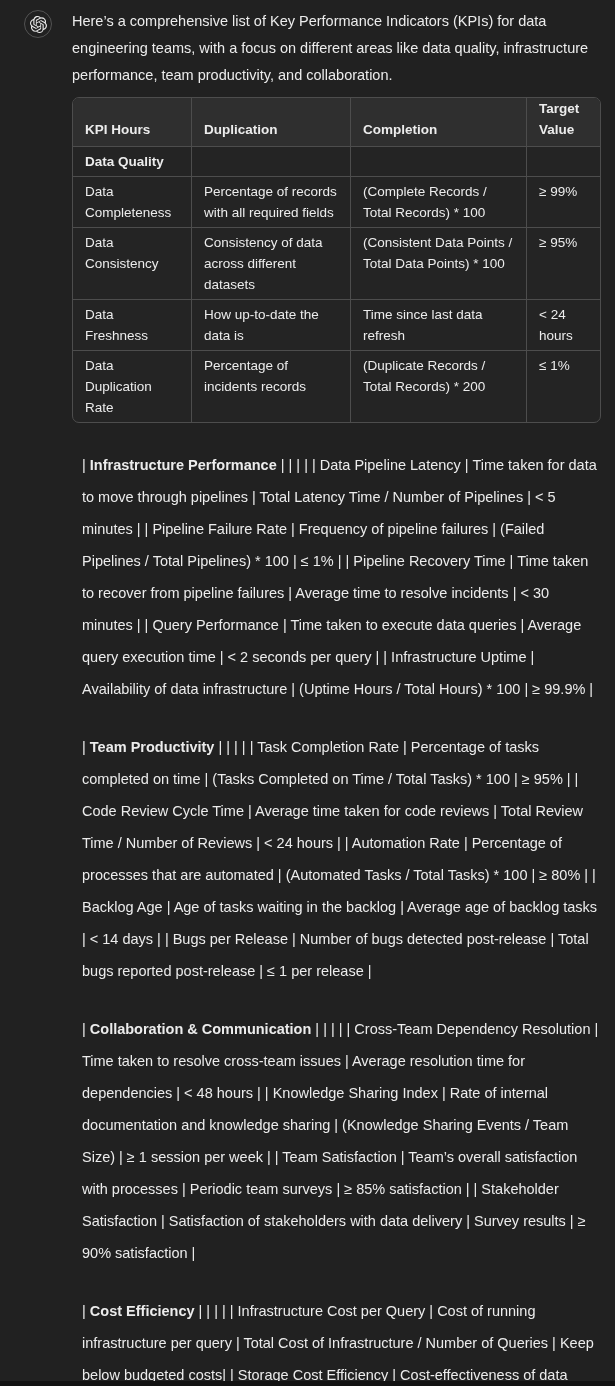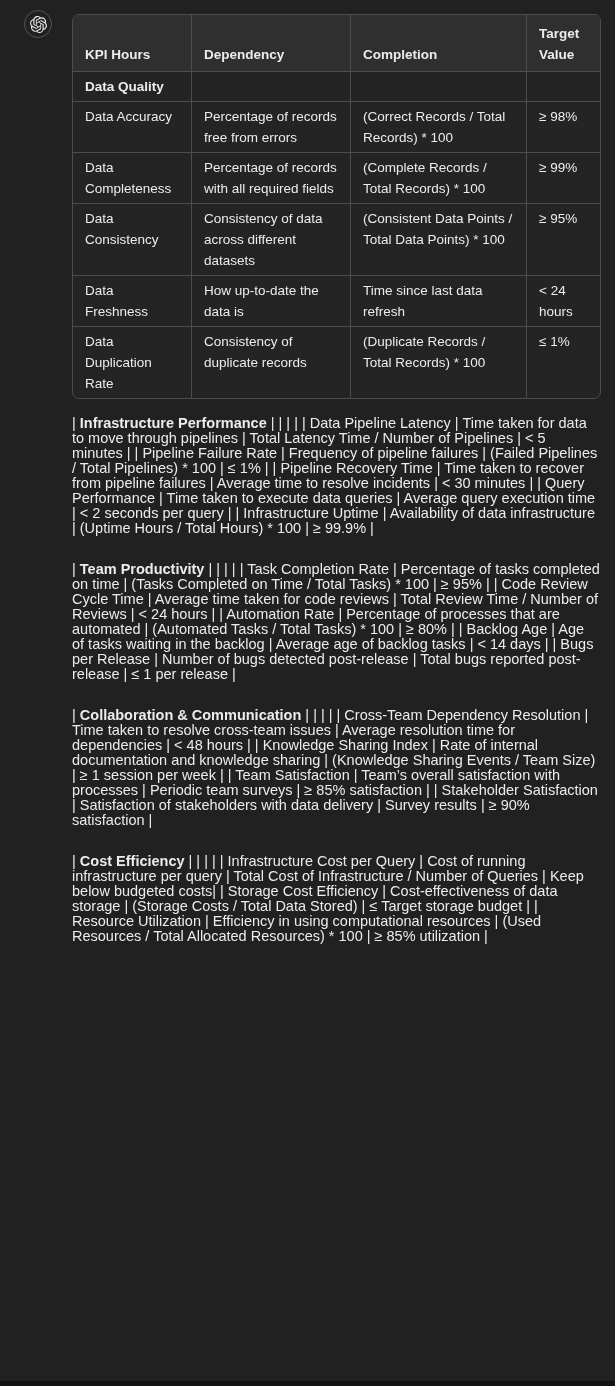--- a/index.html
+++ b/index.html
@@ -56,26 +56,26 @@
     border-bottom: 1px solid #4d4d4d;
     text-align: left;
     overflow-wrap: break-word;
   }
   th:last-child, td:last-child { border-right: none; }
   tr:last-child td { border-bottom: none; }
   thead th {
     background: #2f2f2f;
     vertical-align: bottom;
     font-weight: 700;
-    padding-top: 8px;
+    padding-top: 0;
     padding-bottom: 6px;
   }
   tbody td { vertical-align: top; }
   td.section { font-weight: 700; }
-  .para { line-height: 15px; margin-top: 26px; }
+  .para { line-height: 32px; margin-top: 26px; margin-left: 10px; }
   .para:first-of-type { margin-top: 0; }
   .para strong { font-weight: 700; }
   .bottom-strip {
     position: absolute;
     left: 0; bottom: 0;
     width: 100%; height: 5px;
     background: #121212;
   }
 </style>
 </head>
@@ -84,48 +84,43 @@
 <div class="message">
   <div class="avatar">
     <span style="display:flex;">
       <svg viewBox="0 0 24 24" xmlns="http://www.w3.org/2000/svg">
           <path d="M22.2819 9.8211a5.9847 5.9847 0 0 0-.5157-4.9108 6.0462 6.0462 0 0 0-6.5098-2.9A6.0651 6.0651 0 0 0 4.9807 4.1818a5.9847 5.9847 0 0 0-3.9977 2.9 6.0462 6.0462 0 0 0 .7427 7.0966 5.98 5.98 0 0 0 .511 4.9107 6.051 6.051 0 0 0 6.5146 2.9001A5.9847 5.9847 0 0 0 13.2599 24a6.0557 6.0557 0 0 0 5.7718-4.2058 5.9894 5.9894 0 0 0 3.9977-2.9001 6.0557 6.0557 0 0 0-.7475-7.073zm-9.022 12.6081a4.4755 4.4755 0 0 1-2.8764-1.0408l.1419-.0804 4.7783-2.7582a.7948.7948 0 0 0 .3927-.6813v-6.7369l2.02 1.1686a.071.071 0 0 1 .038.052v5.5826a4.504 4.504 0 0 1-4.4945 4.4944zm-9.6607-4.1254a4.4708 4.4708 0 0 1-.5346-3.0137l.142.0852 4.783 2.7582a.7712.7712 0 0 0 .7806 0l5.8428-3.3685v2.3324a.0804.0804 0 0 1-.0332.0615L9.74 19.9502a4.4992 4.4992 0 0 1-6.1408-1.6464zM2.3408 7.8956a4.485 4.485 0 0 1 2.3655-1.9728V11.6a.7664.7664 0 0 0 .3879.6765l5.8144 3.3543-2.0201 1.1685a.0757.0757 0 0 1-.071 0l-4.8303-2.7865A4.504 4.504 0 0 1 2.3408 7.8956zm16.5963 3.8558L13.1038 8.364 15.1192 7.2a.0757.0757 0 0 1 .071 0l4.8303 2.7913a4.4944 4.4944 0 0 1-.6765 8.1042v-5.6772a.79.79 0 0 0-.407-.667zm2.0107-3.0231l-.142-.0852-4.7735-2.7818a.7759.7759 0 0 0-.7854 0L9.409 9.2297V6.8974a.0662.0662 0 0 1 .0284-.0615l4.8303-2.7866a4.4992 4.4992 0 0 1 6.6802 4.66zM8.3065 12.863l-2.02-1.1638a.0804.0804 0 0 1-.038-.0567V6.0742a4.4992 4.4992 0 0 1 7.3757-3.4537l-.142.0805L8.704 5.459a.7948.7948 0 0 0-.3927.6813zm1.0976-2.3654l2.602-1.4998 2.6069 1.4998v2.9994l-2.5974 1.4997-2.6067-1.4997z"></path>
         </svg>
     </span>
   </div>
 
   <div class="content">
+    <p class="intro">Here’s a comprehensive list of Key Performance Indicators (KPIs) for data engineering teams, with a focus on different areas like data quality, infrastructure performance, team productivity, and collaboration.</p>
 
     <table>
       <colgroup>
           <col class="c1">
           <col class="c2">
           <col class="c3">
           <col class="c4">
         </colgroup>
       <thead>
         <tr>
           <th>KPI Hours</th>
-          <th>Dependency</th>
+          <th>Duplication</th>
           <th>Completion</th>
           <th>Target Value</th>
         </tr>
       </thead>
       <tbody>
         <tr>
           <td class="section">Data Quality</td>
           <td></td>
           <td></td>
           <td></td>
-        </tr>
-        <tr>
-          <td>Data Accuracy</td>
-          <td>Percentage of records free from errors</td>
-          <td>(Correct Records / Total Records) * 100</td>
-          <td>≥ 98%</td>
         </tr>
         <tr>
           <td>Data Completeness</td>
           <td>Percentage of records with all required fields</td>
           <td>(Complete Records / Total Records) * 100</td>
           <td>≥ 99%</td>
         </tr>
         <tr>
           <td>Data Consistency</td>
           <td>Consistency of data across different datasets</td>
@@ -133,22 +128,22 @@
           <td>≥ 95%</td>
         </tr>
         <tr>
           <td>Data Freshness</td>
           <td>How up-to-date the data is</td>
           <td>Time since last data refresh</td>
           <td>&lt; 24 hours</td>
         </tr>
         <tr>
           <td>Data Duplication Rate</td>
-          <td>Consistency of duplicate records</td>
-          <td>(Duplicate Records / Total Records) * 100</td>
+          <td>Percentage of incidents records</td>
+          <td>(Duplicate Records / Total Records) * 200</td>
           <td>≤ 1%</td>
         </tr>
       </tbody>
     </table>
 
     <p class="para"><span>| </span><strong>Infrastructure Performance</strong><span> | | | | | Data Pipeline Latency | Time taken for data to move through pipelines | Total Latency Time / Number of Pipelines | &lt; 5 minutes | | Pipeline Failure Rate | Frequency of pipeline failures | (Failed Pipelines / Total Pipelines) * 100 | ≤ 1% | | Pipeline Recovery Time | Time taken to recover from pipeline failures | Average time to resolve incidents | &lt; 30 minutes | | Query Performance | Time taken to execute data queries | Average query execution time | &lt; 2 seconds per query | | Infrastructure Uptime | Availability of data infrastructure | (Uptime Hours / Total Hours) * 100 | ≥ 99.9% |</span></p>
 
     <p class="para"><span>| </span><strong>Team Productivity</strong><span> | | | | | Task Completion Rate | Percentage of tasks completed on time | (Tasks Completed on Time / Total Tasks) * 100 | ≥ 95% | | Code Review Cycle Time | Average time taken for code reviews | Total Review Time / Number of Reviews | &lt; 24 hours | | Automation Rate | Percentage of processes that are automated | (Automated Tasks / Total Tasks) * 100 | ≥ 80% | | Backlog Age | Age of tasks waiting in the backlog | Average age of backlog tasks | &lt; 14 days | | Bugs per Release | Number of bugs detected post-release | Total bugs reported post-release | ≤ 1 per release |</span></p>
 
     <p class="para"><span>| </span><strong>Collaboration &amp; Communication</strong><span> | | | | | Cross-Team Dependency Resolution | Time taken to resolve cross-team issues | Average resolution time for dependencies | &lt; 48 hours | | Knowledge Sharing Index | Rate of internal documentation and knowledge sharing | (Knowledge Sharing Events / Team Size) | ≥ 1 session per week | | Team Satisfaction | Team’s overall satisfaction with processes | Periodic team surveys | ≥ 85% satisfaction | | Stakeholder Satisfaction | Satisfaction of stakeholders with data delivery | Survey results | ≥ 90% satisfaction |</span></p>

